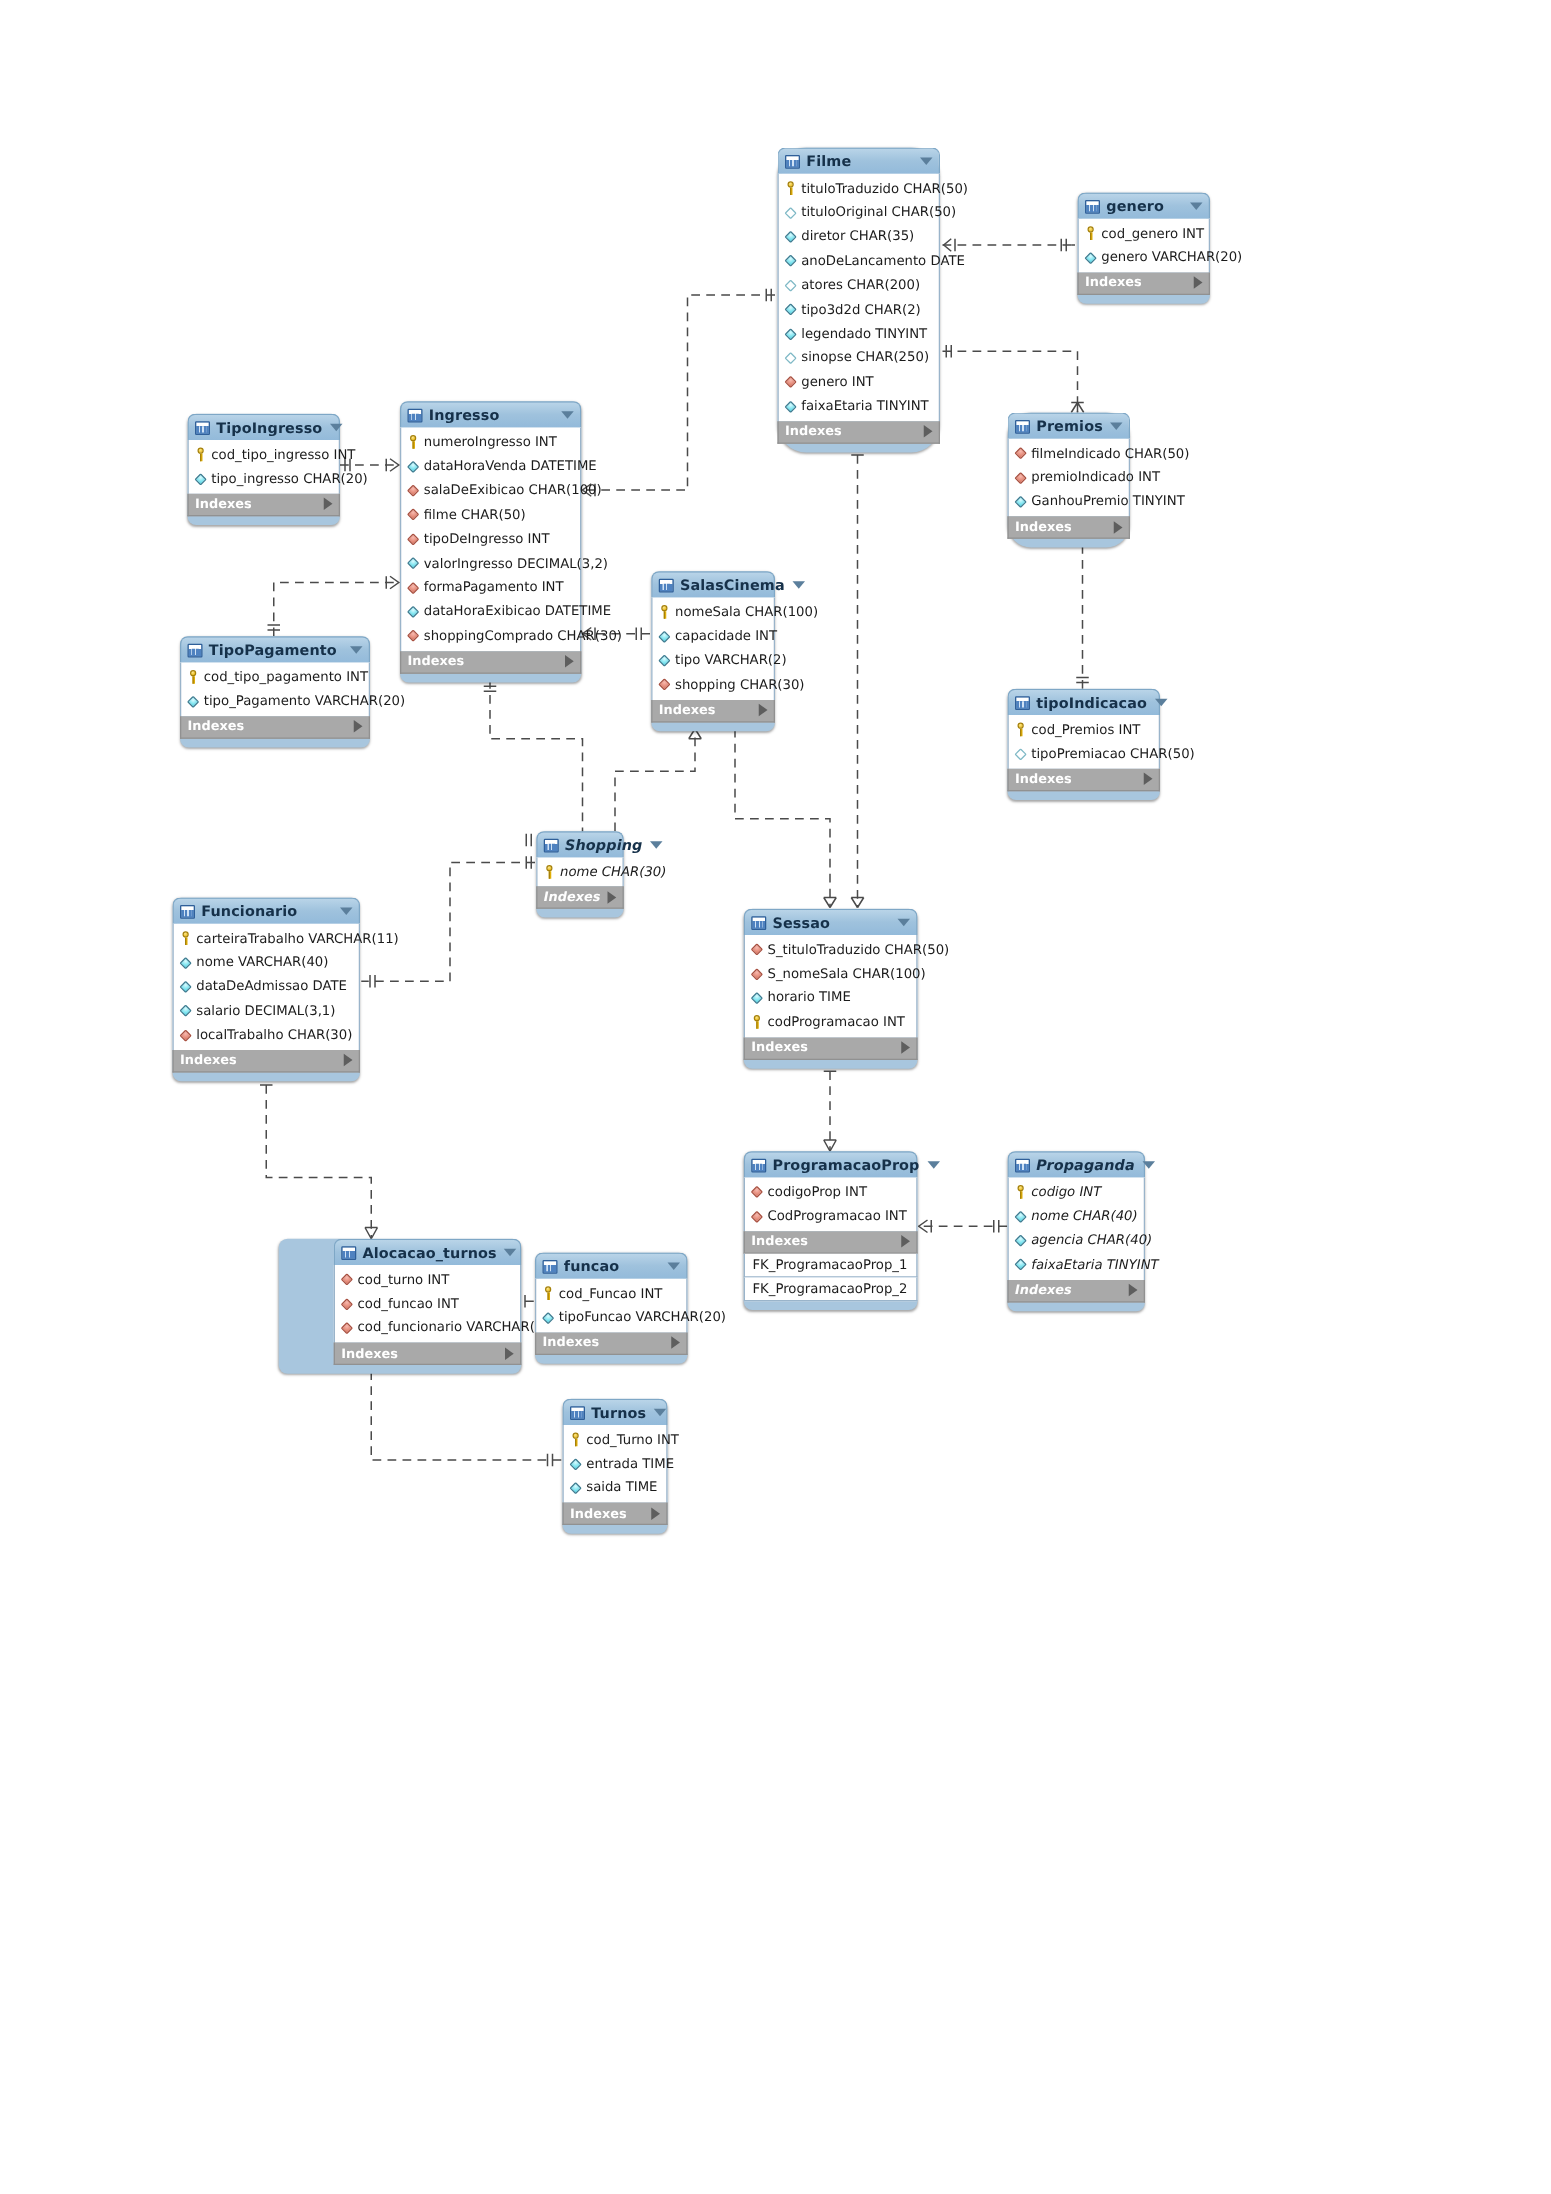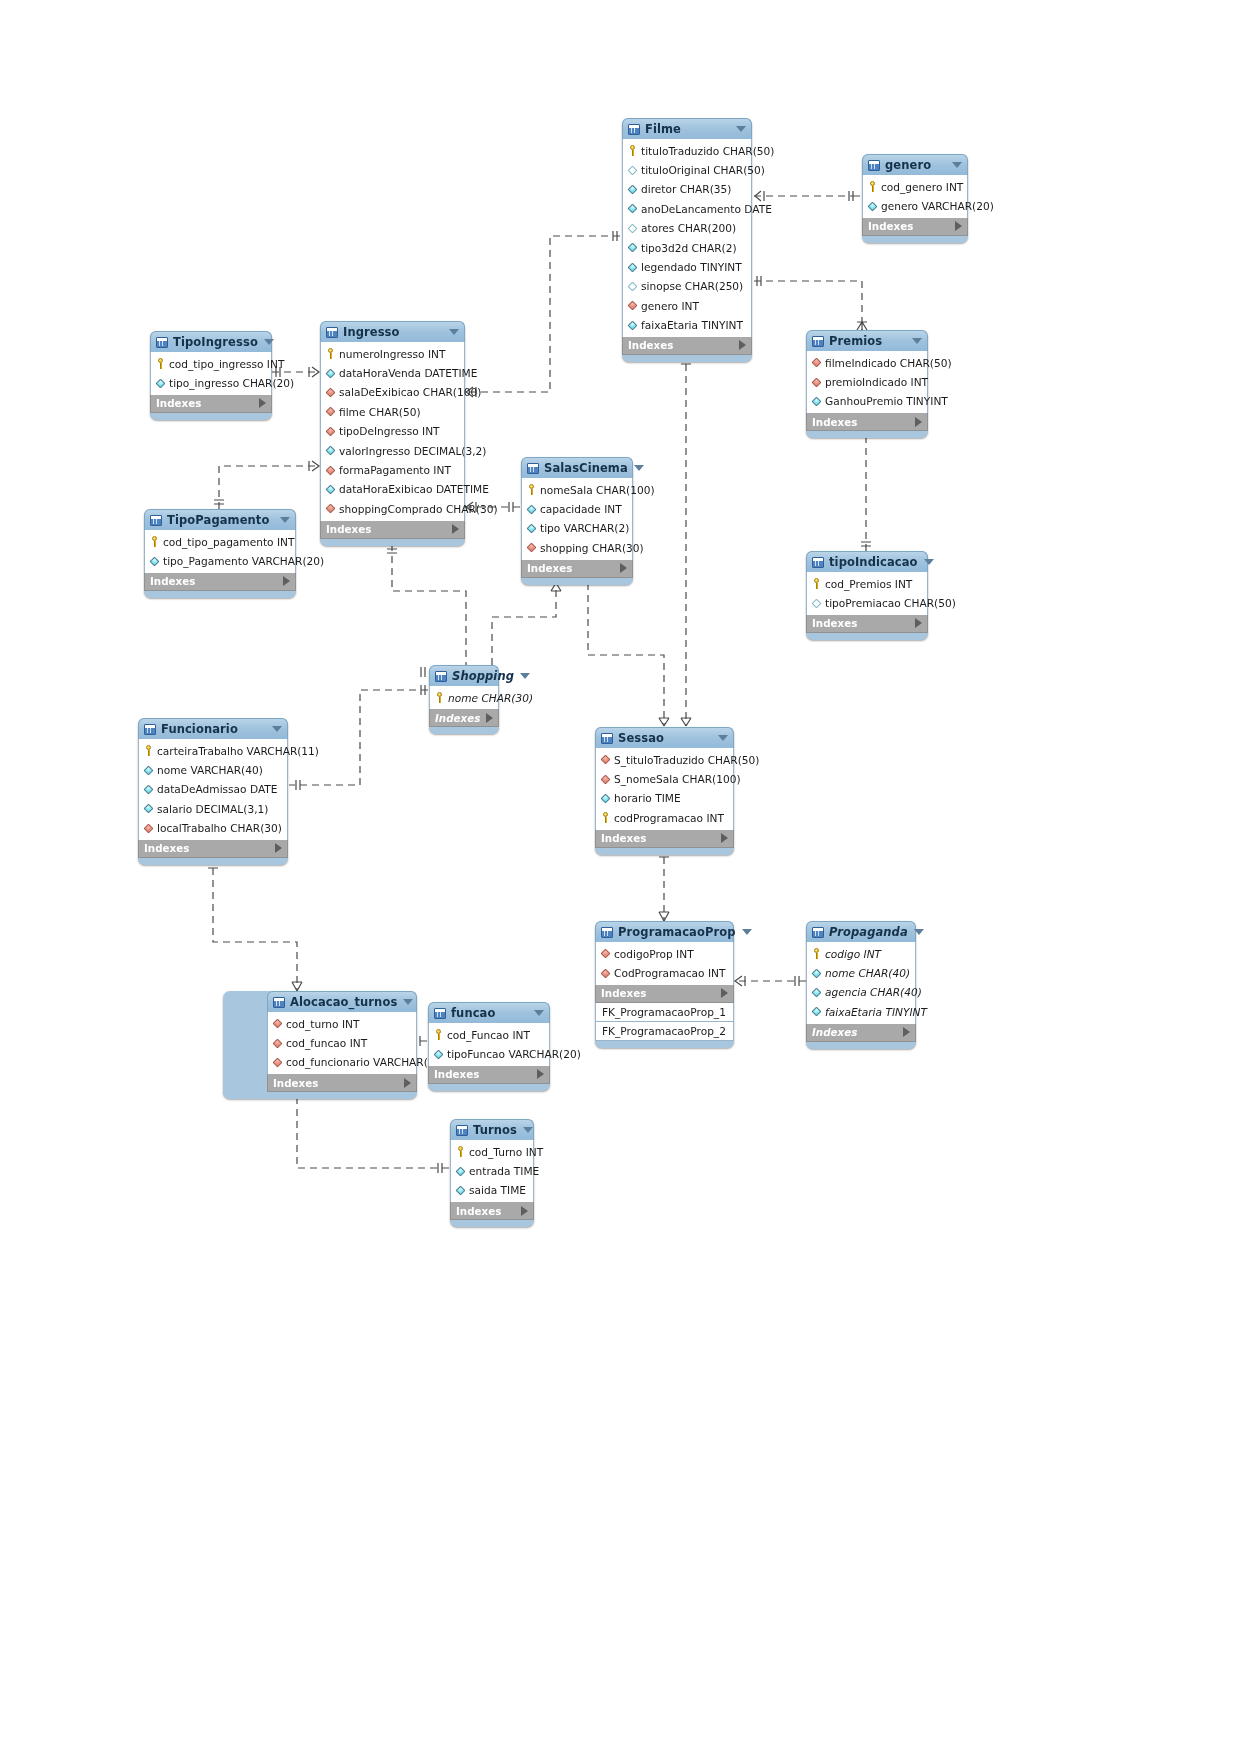--- a/index.html
+++ b/index.html
@@ -124,21 +124,21 @@
 
   <path class="ln" d="M427 1041 H374"></path>
   <path class="mk" d="M420 1036 V1046 M416 1036 V1046"></path>
   <path class="mk" d="M381 1036 L374 1041 L381 1046 M384 1036 V1046"></path>
 
   <path class="ln" d="M449 1168 H297 V1080"></path>
   <path class="mk" d="M442 1163 V1173 M438 1163 V1173"></path>
   <path class="mk" d="M292 1089 H302 M297 1080 L292 1089 M297 1080 L302 1089"></path>
 </svg>
 
-<div class="tbl" style="left: 622px; top: 118px; width: 130px;">
+<div class="tbl" style="left: 622px; top: 118px; width: 130px; border-radius: 23px;">
       <div class="thead">
         <span class="tico"></span>
         <span class="tname">Filme</span>
         <span class="caret"></span>
       </div>
       <div class="tbody">
         <div class="row">
           <span class="k pk"></span>
           <span class="lbl">tituloTraduzido CHAR(50)</span>
         </div>
@@ -198,21 +198,21 @@
         <div class="row">
           <span class="k d nn"></span>
           <span class="lbl">genero VARCHAR(20)</span>
         </div>
       </div>
       <div class="idx">
         <span class="ilbl">Indexes</span>
         <span class="tri"></span>
       </div>
     </div>
-    <div class="tbl" style="left: 806px; top: 330px; width: 122px;">
+    <div class="tbl" style="left: 806px; top: 330px; width: 98px; border-radius: 19px;">
       <div class="thead">
         <span class="tico"></span>
         <span class="tname">Premios</span>
         <span class="caret"></span>
       </div>
       <div class="tbody">
         <div class="row">
           <span class="k d fk"></span>
           <span class="lbl">filmeIndicado CHAR(50)</span>
         </div>
@@ -335,21 +335,21 @@
         <div class="row">
           <span class="k d nn"></span>
           <span class="lbl">tipo_Pagamento VARCHAR(20)</span>
         </div>
       </div>
       <div class="idx">
         <span class="ilbl">Indexes</span>
         <span class="tri"></span>
       </div>
     </div>
-    <div class="tbl" style="left: 521px; top: 457px; width: 112px;">
+    <div class="tbl" style="left: 521px; top: 457px; width: 99px;">
       <div class="thead">
         <span class="tico"></span>
         <span class="tname">SalasCinema</span>
         <span class="caret"></span>
       </div>
       <div class="tbody">
         <div class="row">
           <span class="k pk"></span>
           <span class="lbl">nomeSala CHAR(100)</span>
         </div>

